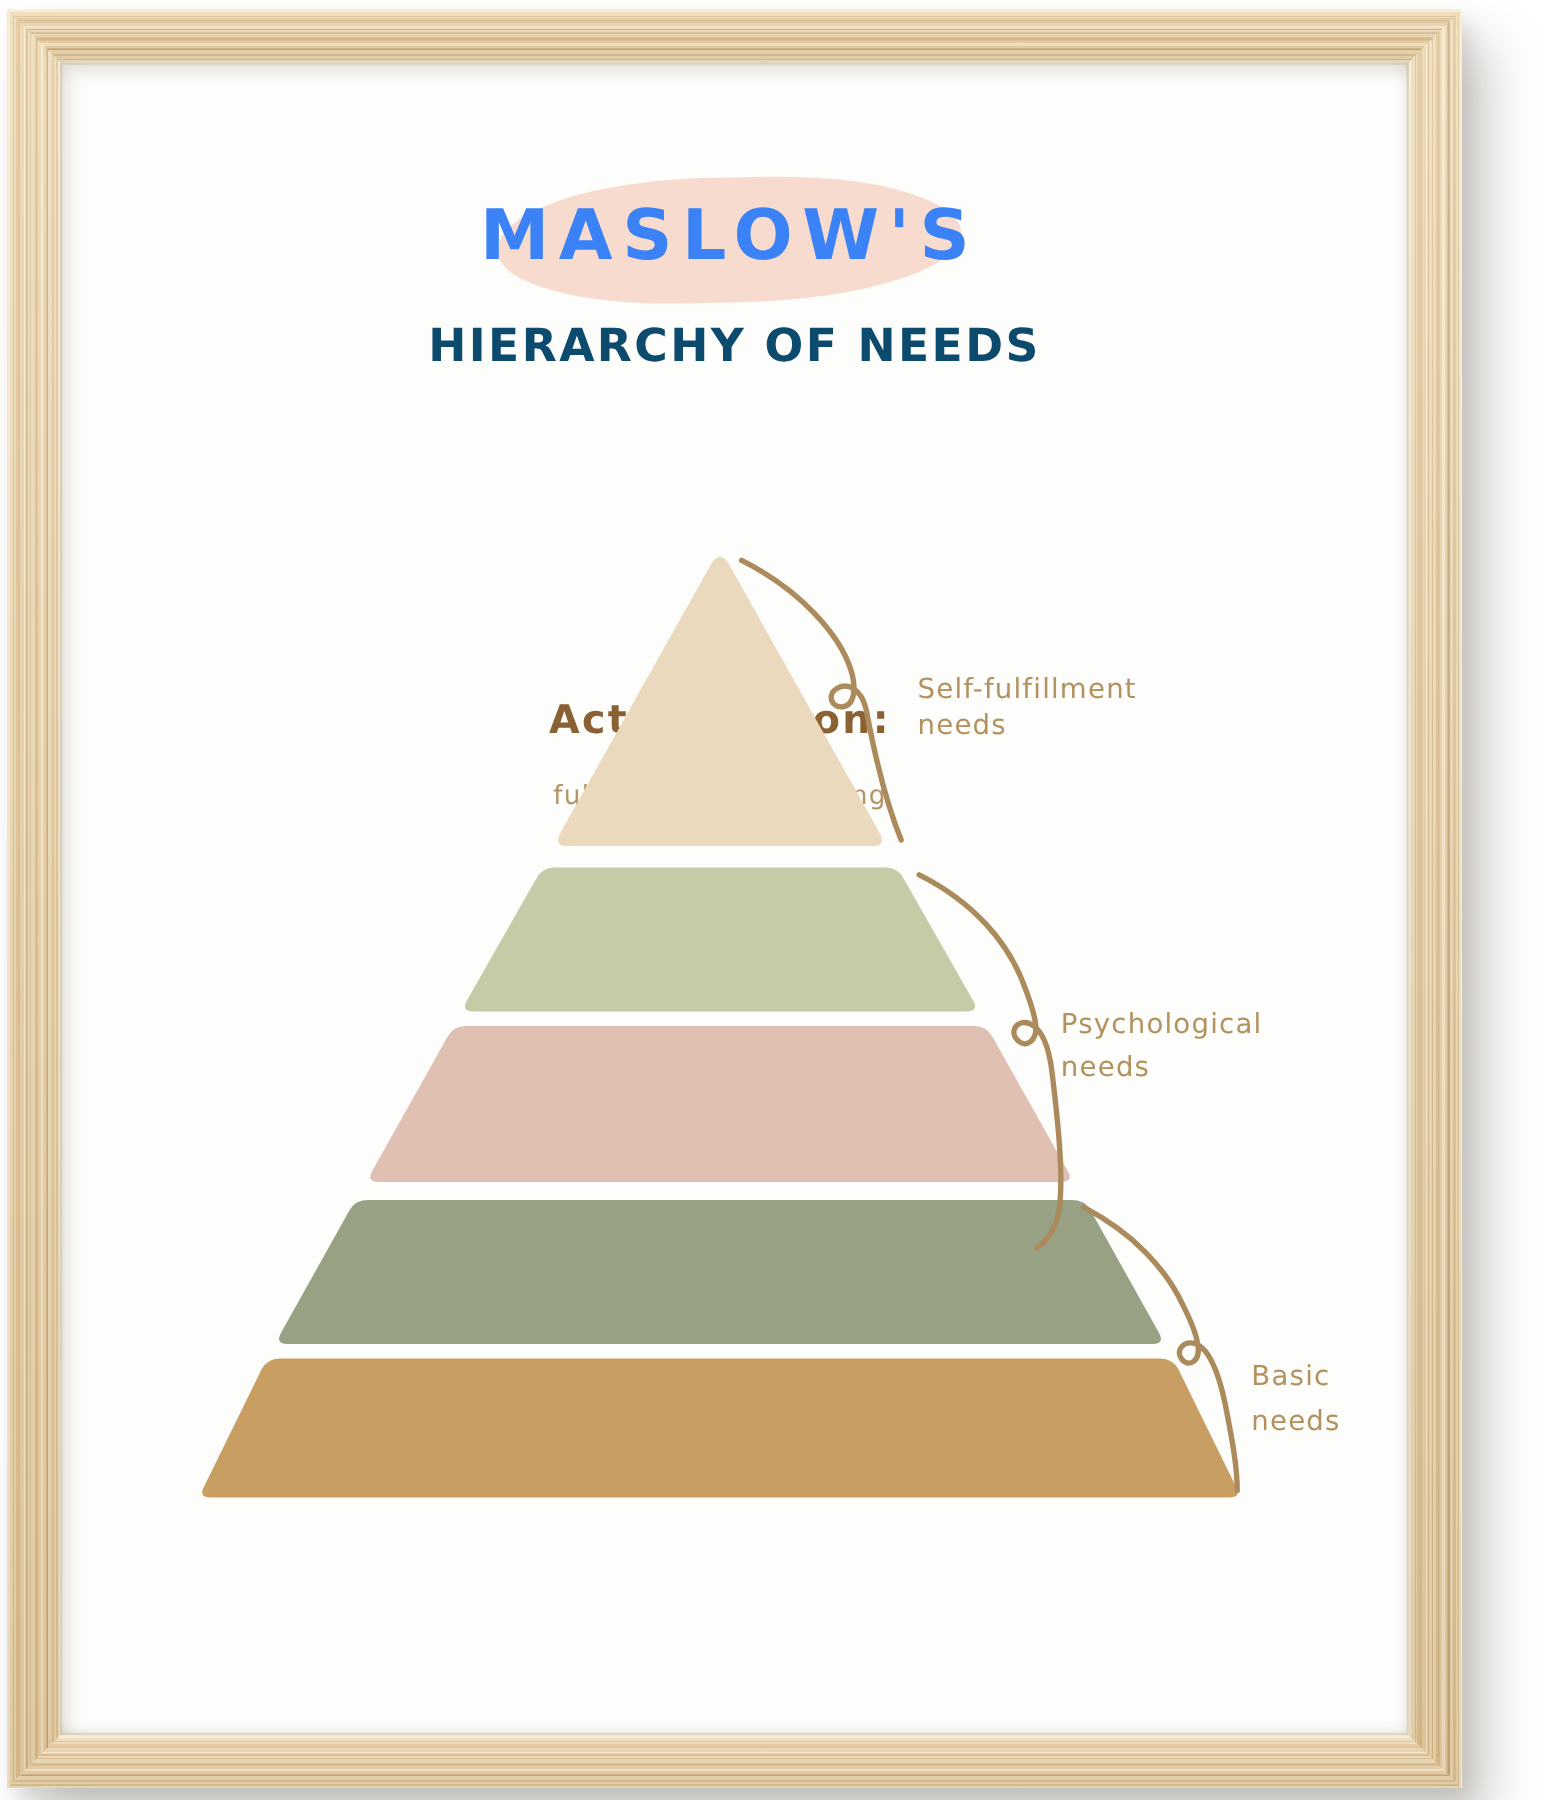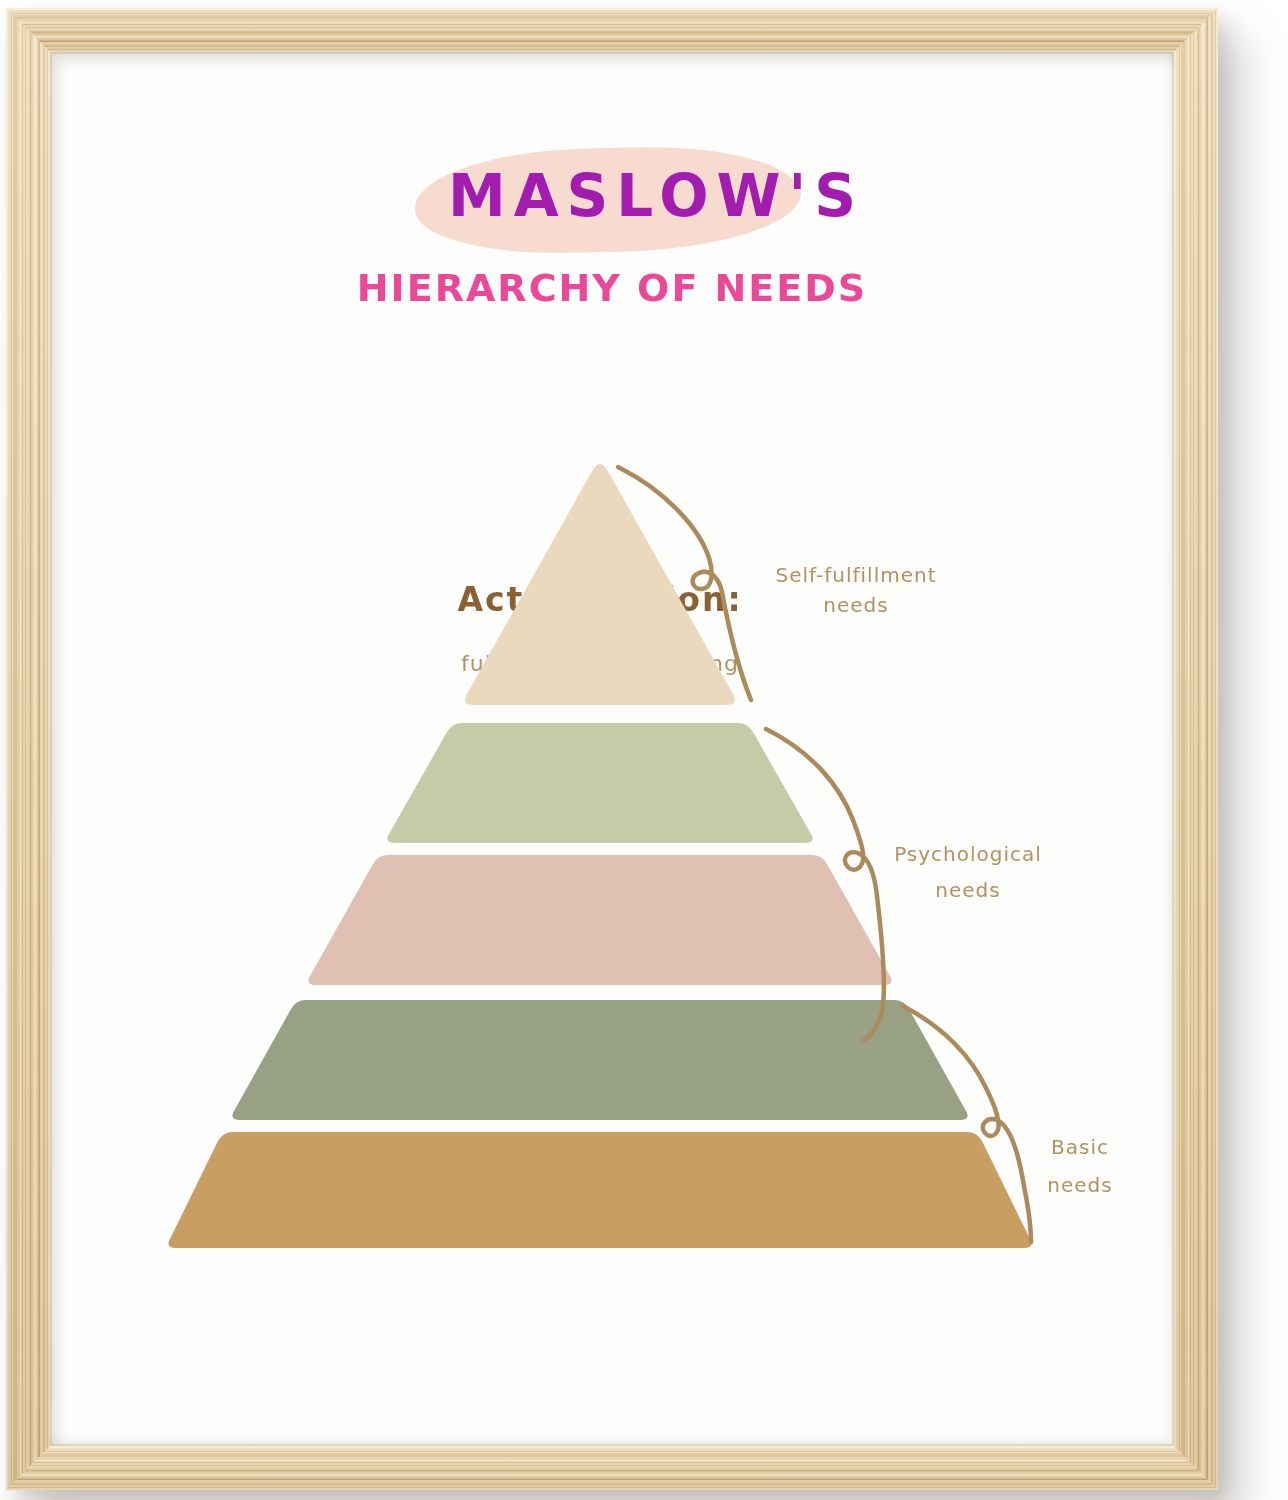--- a/index.html
+++ b/index.html
@@ -43,23 +43,23 @@
                     inset -4px -5px 10px rgba(110,95,70,.10);}
 
   .layer{position:absolute;left:0;top:0;width:1288px;height:1500px;z-index:1;}
   svg.layer{pointer-events:none;}
 
   
   .title-blob{position:absolute;left:415px;top:148px;width:386px;height:104px;
       background:#f7dbce;transform:rotate(-1.2deg);
       border-radius:52% 48% 55% 45% / 62% 55% 60% 50%;}
   .title{position:absolute;left:608px;top:162px;transform:translateX(-50%);
-      color:#a21caf;font-size:58px;font-weight:700;letter-spacing:8px;white-space:nowrap;margin-left:48px;}
+      color:#3b82f6;font-size:58px;font-weight:700;letter-spacing:8px;white-space:nowrap;}
   .subtitle{position:absolute;left:612px;top:266px;transform:translateX(-50%);
-      color:#ec4899;font-size:38px;font-weight:700;letter-spacing:2px;white-space:nowrap;}
+      color:#0c4a6e;font-size:38px;font-weight:700;letter-spacing:2px;white-space:nowrap;}
 
   
   .lvl{position:absolute;transform:translateX(-50%);text-align:center;white-space:nowrap;}
   .lvl span{display:block;}
   .h-brown-dark{color:#8a6132;}
   .h-brown{color:#9a6a2f;}
   .t-cream{color:#fbf6ea;}
   .d-tan{color:#b49468;}
 
   .l1h{left:600px;top:531px;font-size:33px;font-weight:700;letter-spacing:2px;line-height:46px;}
@@ -67,22 +67,22 @@
   .l2h{left:600px;top:738px;font-size:27px;font-weight:700;letter-spacing:2px;line-height:32px;}
   .l2d{left:600px;top:775px;font-size:22px;letter-spacing:1px;line-height:26px;}
   .l3h{left:600px;top:885px;font-size:28px;font-weight:700;letter-spacing:2px;line-height:32px;}
   .l3d{left:600px;top:938px;font-size:23px;letter-spacing:1px;line-height:26px;}
   .l4h{left:600px;top:1016px;font-size:31px;font-weight:700;letter-spacing:3px;line-height:36px;}
   .l4d{left:600px;top:1063px;font-size:24px;letter-spacing:2px;line-height:26px;}
   .l5h{left:600px;top:1137px;font-size:33px;font-weight:700;letter-spacing:2px;line-height:38px;}
   .l5d{left:600px;top:1193px;font-size:25px;letter-spacing:2px;line-height:26px;}
 
   
-  .side-label{position:absolute;transform:translateX(-50%);text-align:center;
-      color:#b3925f;font-size:20px;letter-spacing:1px;white-space:nowrap;}
+  .side-label{position:absolute;transform:translateX(-50%);text-align:left;
+      color:#b3925f;font-size:23px;letter-spacing:1px;white-space:nowrap;}
   .side-label span{display:block;}
   .sl1{left:856px;top:560px;line-height:30px;}
   .sl2{left:968px;top:836px;line-height:36px;}
   .sl3{left:1080px;top:1128px;line-height:38px;}
 </style>
 </head>
 <body>
 
 <div class="matte"></div>
 

